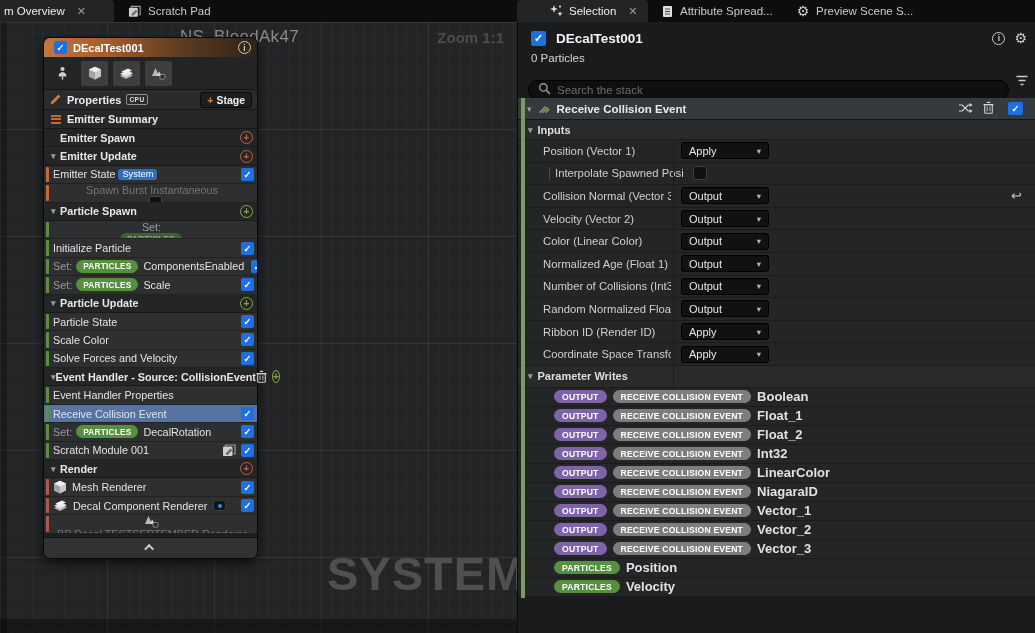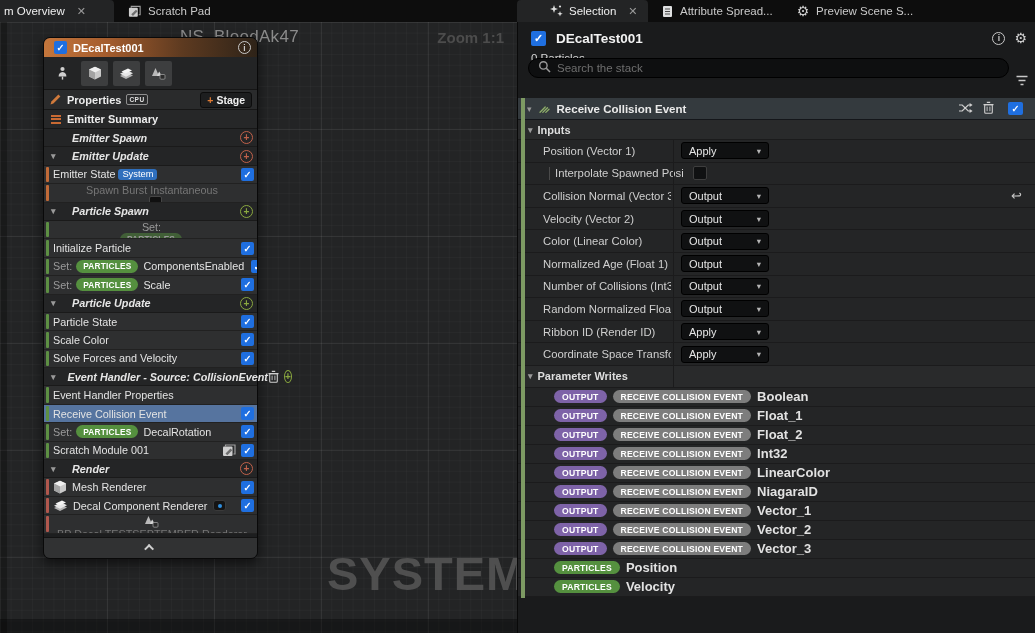--- a/index.html
+++ b/index.html
@@ -39,21 +39,21 @@
   .n-props { height:20px; display:flex; align-items:center; gap:5px; padding:0 5px; background:#2a2b2c; border-bottom:1px solid #171717; font-size:11px; font-weight:bold; color:#ececec; }
   .cpu-chip { font-size:6.5px; font-weight:bold; color:#e0e0e0; border:1px solid #8f8f8f; border-radius:2px; padding:1px 2px; letter-spacing:.5px; }
   .stage-btn { margin-left:auto; display:flex; align-items:center; gap:3px; background:#1d1e1f; border:1px solid #0c0c0c; border-radius:3px; padding:1px 6px; font-size:10.5px; font-weight:bold; color:#f0f0f0; }
   .stage-btn .plus { color:#e07b33; font-weight:bold; }
   .n-summary { height:19px; display:flex; align-items:center; gap:6px; padding:0 7px; background:#262728; border-bottom:1px solid #171717; font-size:11px; font-weight:bold; color:#ececec; }
   .sumbars { display:inline-block; width:10px; height:9px; background:linear-gradient(#c96a33 0 2px,transparent 2px 3.5px,#c96a33 3.5px 5.5px,transparent 5.5px 7px,#c96a33 7px 9px); }
 
   .n-group { height:18.4px; display:flex; align-items:center; padding:0 4px 0 7px; background:#242526; border-bottom:1px solid #1a1a1a; font-size:10.8px; font-weight:bold; color:#e6e6e6; position:relative; }
   .n-group .tri { color:#9a9a9a; font-size:9px; width:9px; }
   .n-group .tri.sp { visibility:hidden; }
-  .n-group .glabel { margin-left:12px; white-space:nowrap;font-style:italic; }
+  .n-group .glabel { margin-left:0; white-space:nowrap; }
   .gsp { flex:1; }
   .pluscirc { width:13px; height:13px; border-radius:50%; display:flex; align-items:center; justify-content:center; font-size:10px; font-weight:bold; margin-left:5px; }
   .pluscirc.orange { border:1.2px solid #c0614a; color:#c0614a; }
   .pluscirc.green  { border:1.2px solid #8aa83f; color:#8aa83f; }
   .miniicon { display:inline-flex; align-items:center; }
 
   .n-row { height:18.4px; display:flex; align-items:center; padding:0 3px 0 9px; background:#2e2f30; border-bottom:1px solid #212121; font-size:10.8px; color:#e3e3e3; position:relative; white-space:nowrap; overflow:hidden; }
   .n-row::before { content:''; position:absolute; left:2px; top:1px; bottom:1px; width:3px; border-radius:1px; }
   .n-row.acc-orange::before { background:#c06a38; }
   .n-row.acc-green::before  { background:#5d8f43; }
@@ -78,21 +78,21 @@
 
   
   .rpanel { position:absolute; left:517px; top:22px; width:518px; height:611px; background:#1a1b1c; border-left:1px solid #090909; }
   .rp-head { position:absolute; left:0; top:6px; width:100%; height:20px; display:flex; align-items:center; }
   .rp-head .cb { width:15px; height:15px; margin-left:13px; font-size:11px; }
   .rp-title { font-size:13.5px; font-weight:bold; color:#f2f2f2; margin-left:10px; }
   .rp-icons { margin-left:auto; margin-right:8px; display:flex; gap:9px; align-items:center; }
   .circle-i { width:13px; height:13px; border:1px solid #c9c9c9; border-radius:50%; color:#c9c9c9; font-size:8.5px; display:flex; align-items:center; justify-content:center; font-weight:bold; }
   .gearchar { font-size:14px; color:#cfcfcf; line-height:1; }
   .rp-count { position:absolute; left:13px; top:30px; font-size:11.5px; color:#d6d6d6; }
-  .rp-search { position:absolute; left:10px; top:36px; right:26px; height:20px; background:#0e0f10; border:1px solid #000; border-radius:10px; display:flex; align-items:center; gap:6px; padding:0 9px; }
+  .rp-search { position:absolute; left:10px; top:58px; right:26px; height:20px; background:#0e0f10; border:1px solid #000; border-radius:10px; display:flex; align-items:center; gap:6px; padding:0 9px; }
   .rp-search input { background:transparent; border:none; outline:none; color:#e0e0e0; font-size:11.5px; width:100%; font-family:"Liberation Sans",sans-serif; }
   .rp-search input::placeholder { color:#6e6e6e; }
   .filter-ic { position:absolute; right:6px; top:50px; }
 
   .stack { position:absolute; left:0; top:76px; right:0; }
   .greenbar { position:absolute; left:3px; top:76px; width:4px; height:500px; background:#7d9a63; z-index:3; }
   .sec-head { height:22px; background:#343a3e; border-bottom:1px solid #14161a; display:flex; align-items:center; padding-left:9px; gap:6px; }
   .sec-head .tri { color:#9a9a9a; font-size:9px; }
   .sec-title { font-size:11.5px; font-weight:bold; color:#eaeaea; }
   .sec-icons { margin-left:auto; margin-right:12px; display:flex; gap:10px; align-items:center; }

